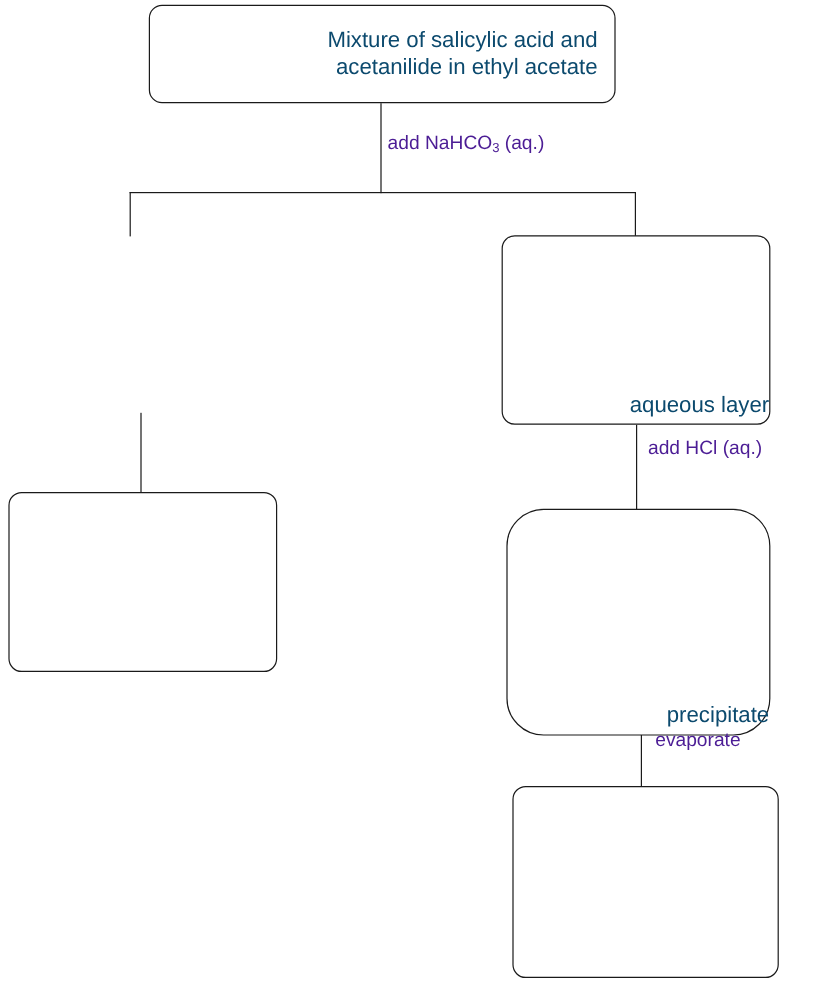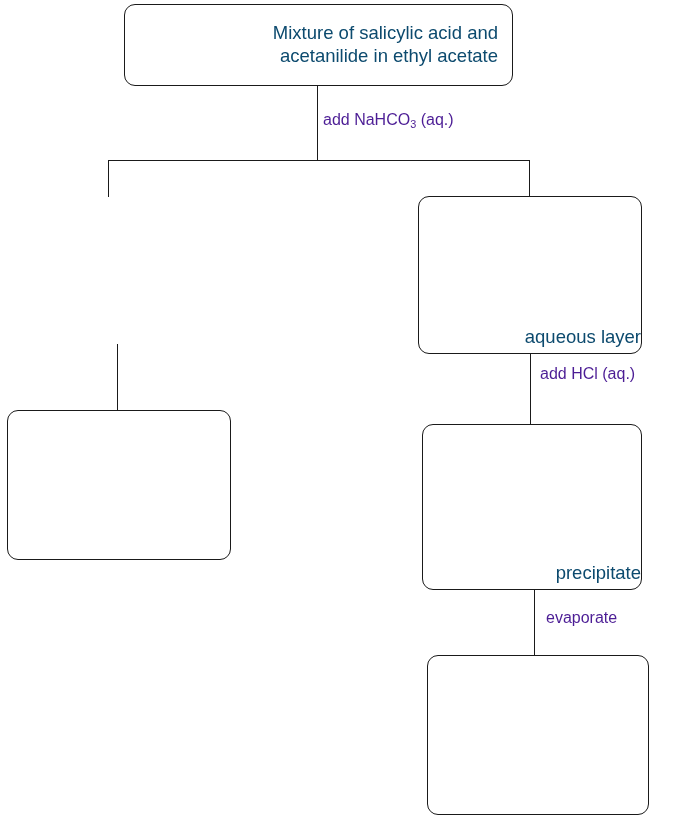--- a/index.html
+++ b/index.html
@@ -85,21 +85,21 @@
 
 
   <div class="node" style="left:418px; top:196px; width:224px; height:158px;">
     <div class="node-label label-bottom">aqueous layer</div>
   </div>
 
   <div class="node" style="left:7px; top:410px; width:224px; height:150px;">
     <div class="node-label label-bottom"></div>
   </div>
 
-  <div class="node" style="left:422px; top:424px; width:220px; height:166px;">
+  <div class="node" style="left:422px; top:424px; width:220px; height:189px;border-radius:31px;">
     <div class="node-label label-bottom">precipitate</div>
   </div>
 
   <div class="node" style="left:427px; top:655px; width:222px; height:160px;">
     <div class="node-label label-bottom"></div>
   </div>
 
   <div class="edge-label" style="left:323px; top:110px;"><span>add NaHCO</span><sub>3</sub><span> (aq.)</span></div>
 
 

